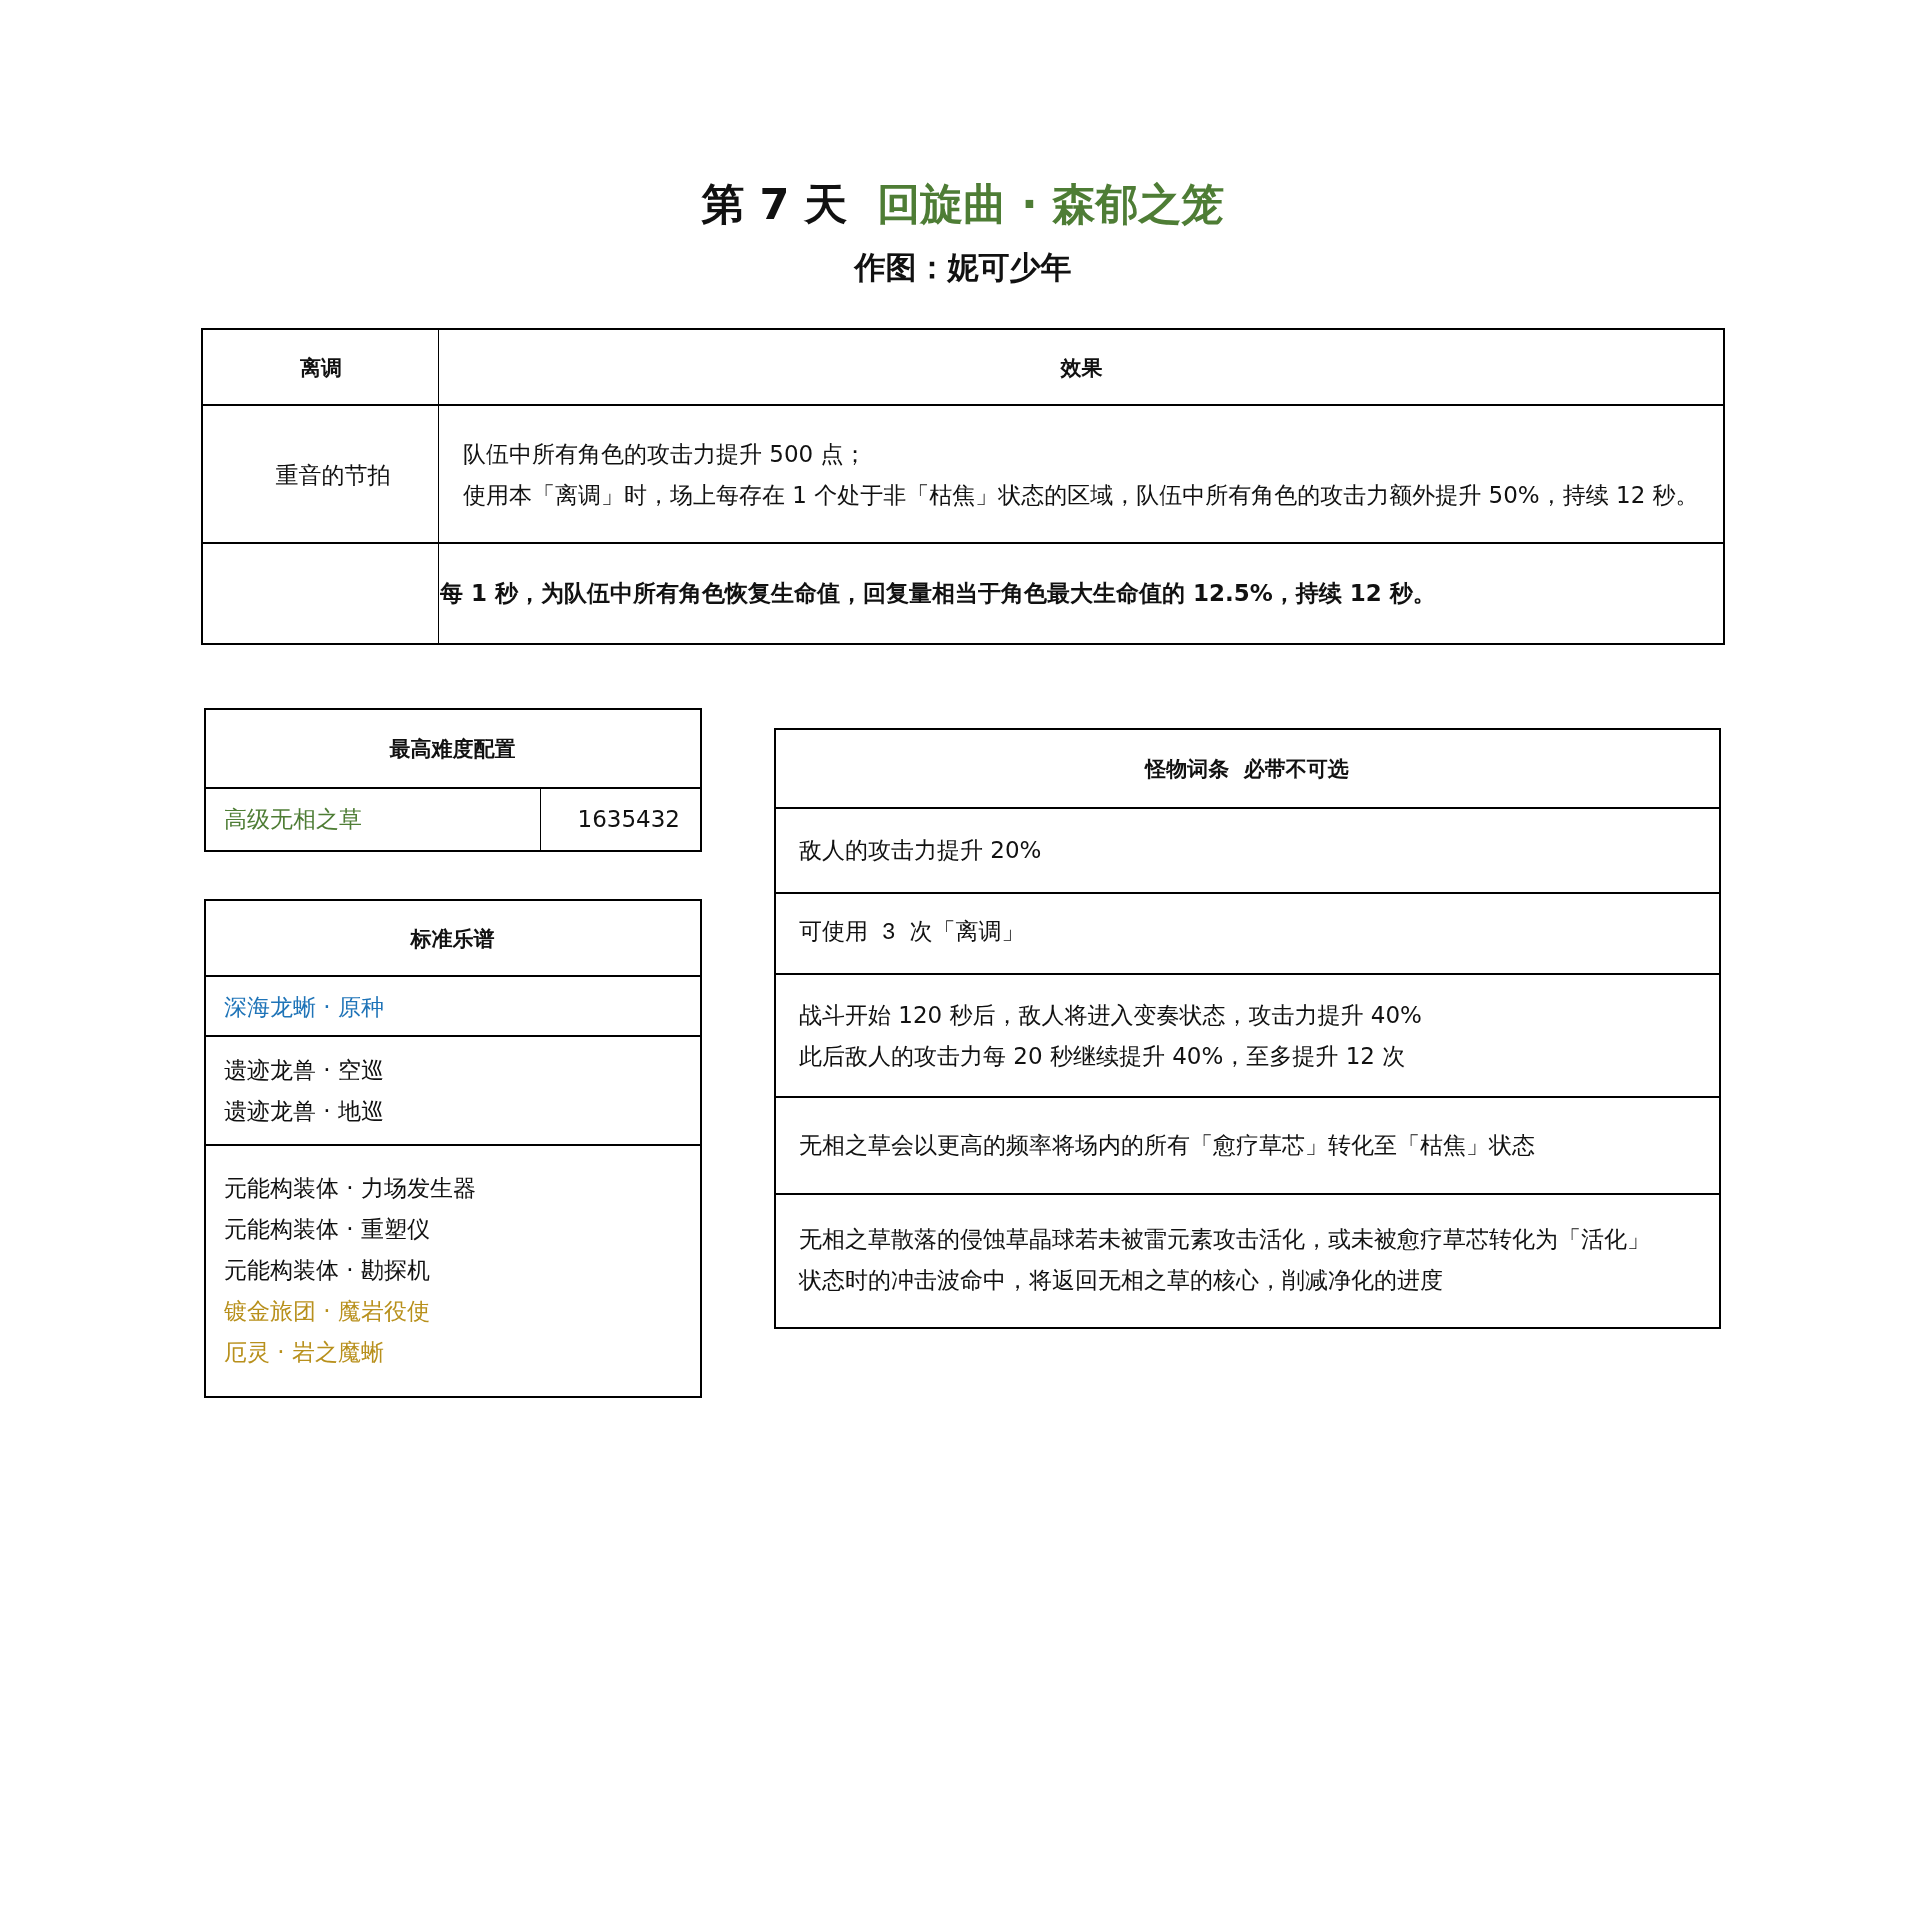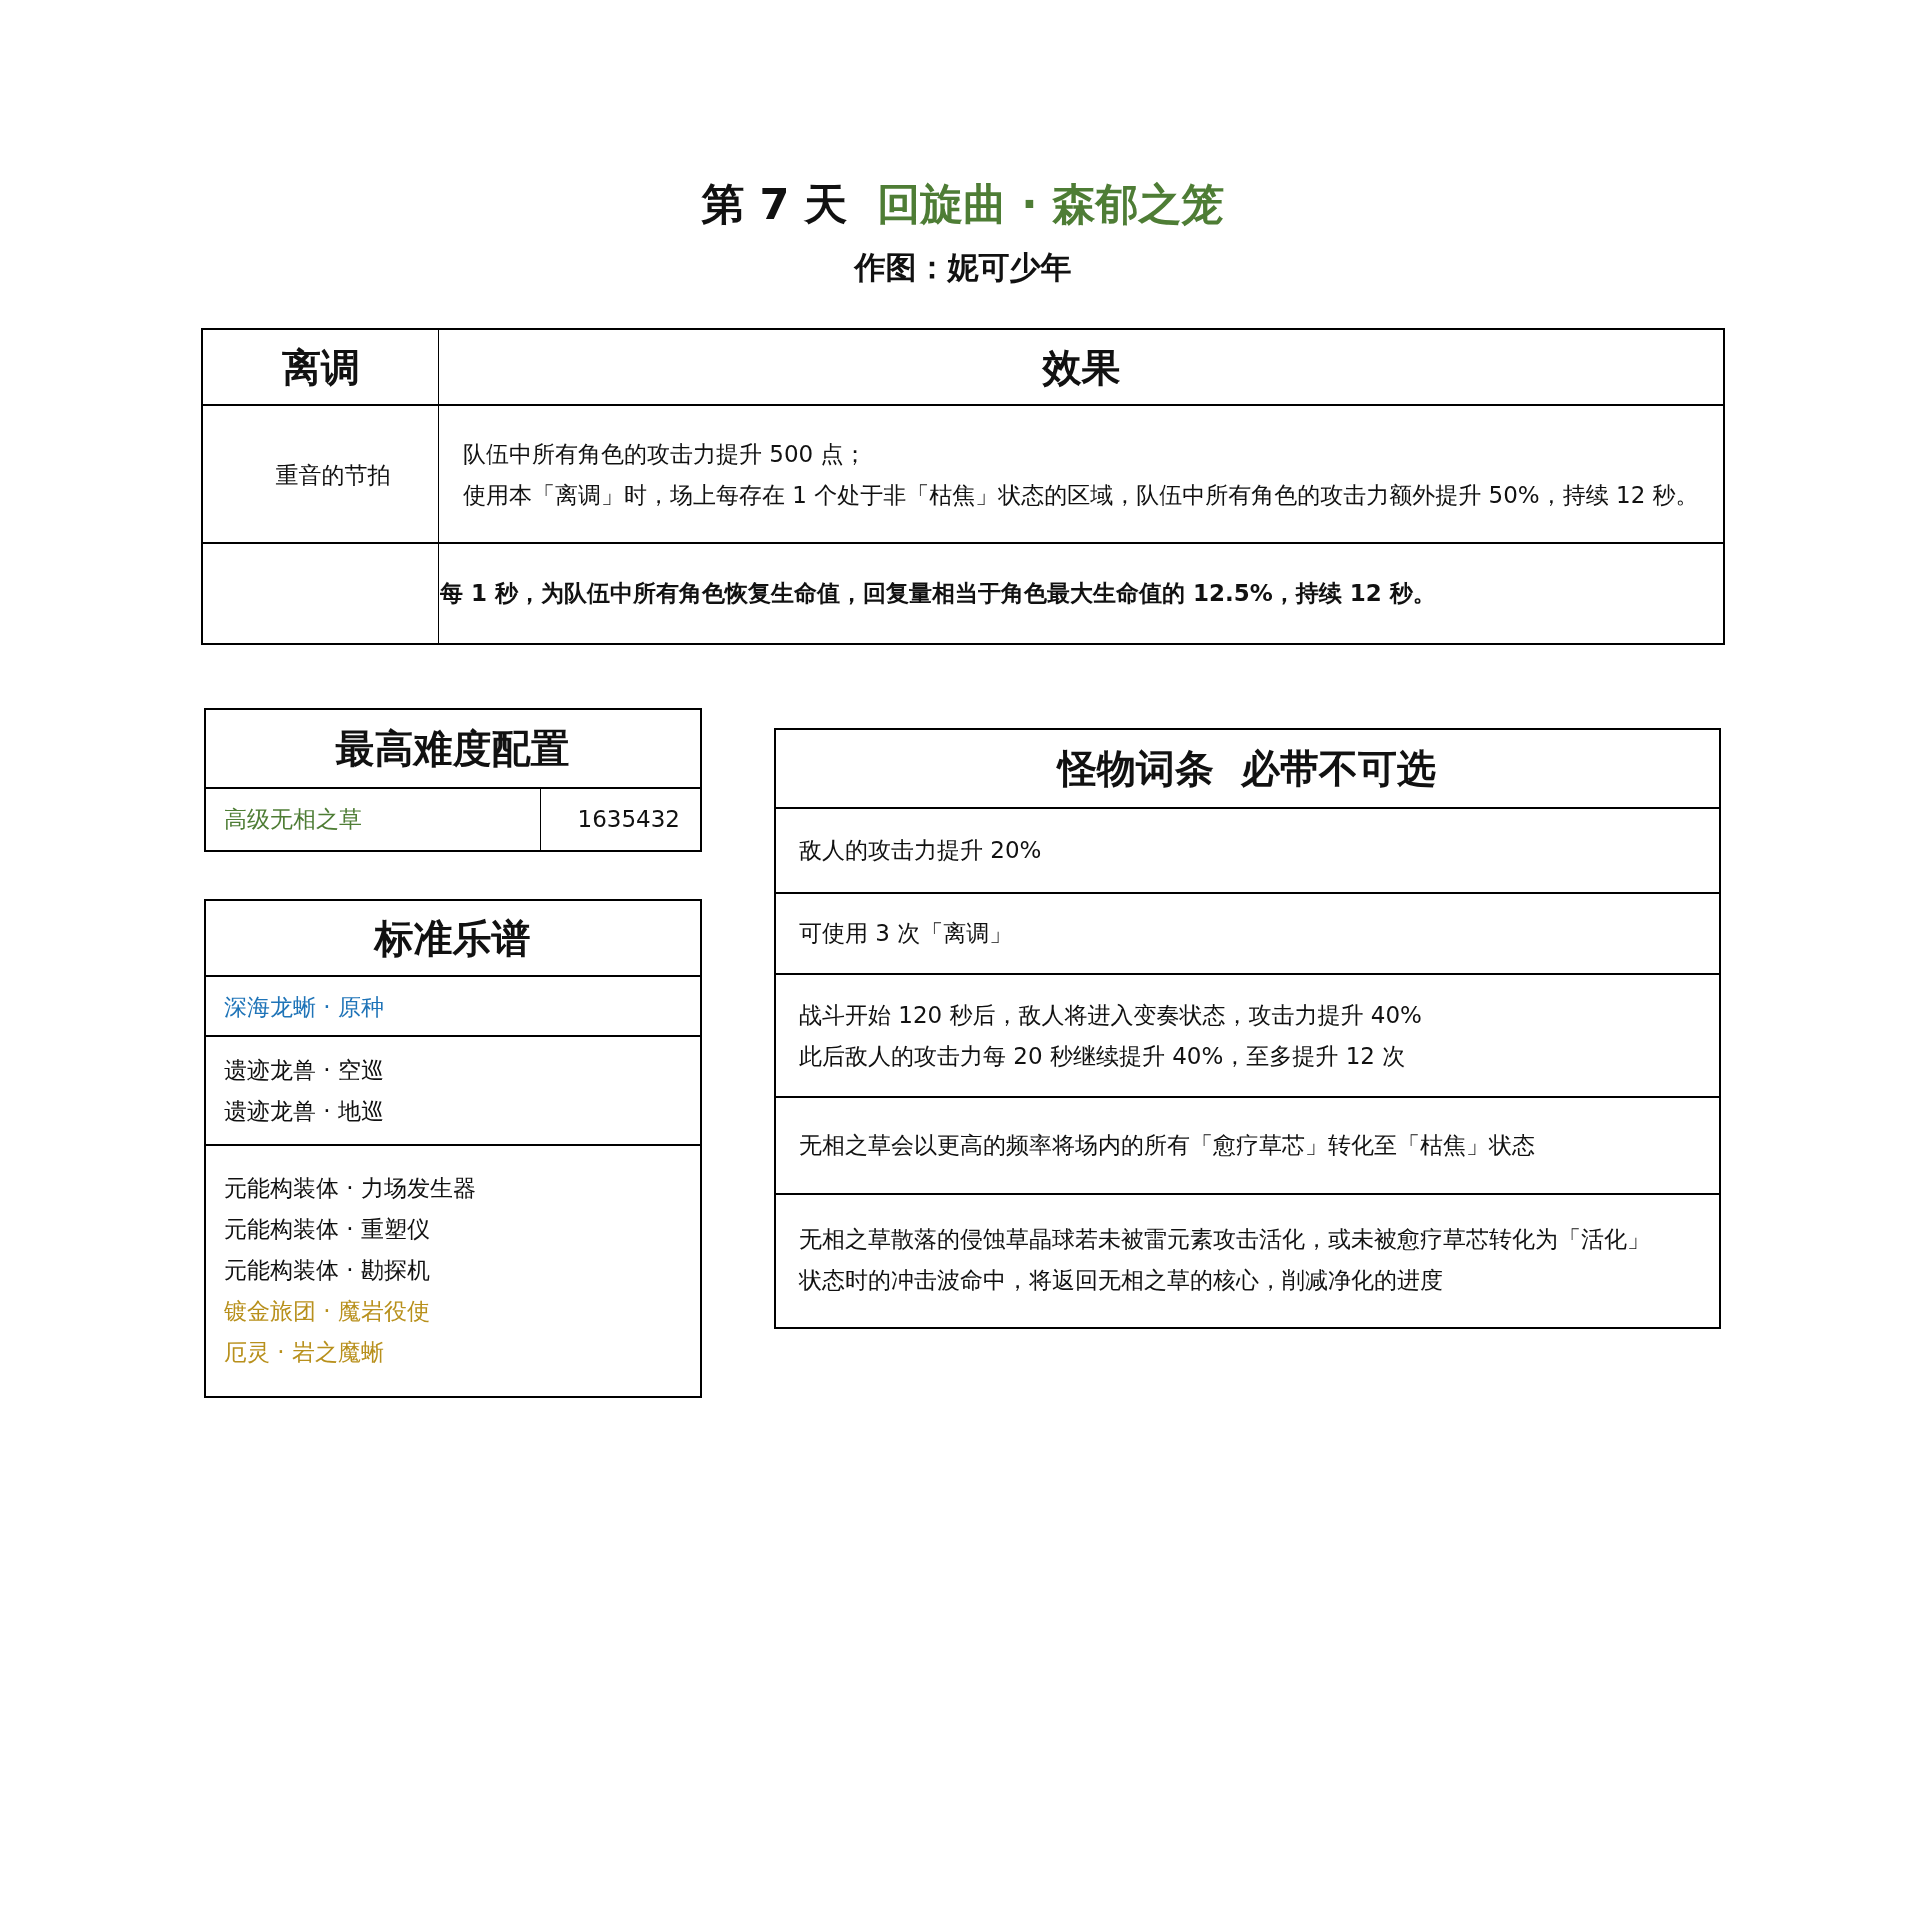--- a/index.html
+++ b/index.html
@@ -7,21 +7,21 @@
          font-family:"DejaVu Sans","Liberation Sans",sans-serif; color:#111; }
   .abs { position:absolute; box-sizing:border-box; }
   .title { left:0; width:1926px; top:177px; text-align:center; font-size:43px; font-weight:bold; line-height:54px; white-space:pre; }
   .title .green { color:#4e7d35; }
   .subtitle { left:0; width:1926px; top:251px; text-align:center; font-size:31px; font-weight:bold; line-height:33px; }
   .box { border:2.7px solid #000; }
   .hline { position:absolute; left:0; right:0; height:0; border-top:2.2px solid #000; }
   .vline { position:absolute; top:0; bottom:0; width:0; border-left:1.6px solid #000; }
   .cell { position:absolute; display:flex; align-items:center; box-sizing:border-box; }
   .center { justify-content:center; text-align:center; }
-  .hdr { font-size:39px; font-weight:bold; }
+  .hdr { font-size:21px; font-weight:bold; }
   .txt { font-size:23px; line-height:41px; }
   .multi { flex-direction:column; align-items:flex-start; justify-content:center; }
   .blue { color:#1f74b8; }
   .gold { color:#b8901c; }
   .green-t { color:#4e7d35; }
   .black { color:#111; }
 </style>
 </head>
 <body>
 
@@ -81,21 +81,21 @@
   <div class="hline" style="top:77px;"></div>
   <div class="hline" style="top:162px;"></div>
   <div class="hline" style="top:243px;"></div>
   <div class="hline" style="top:366px;"></div>
   <div class="hline" style="top:463px;"></div>
   <div class="cell center hdr" style="left:0; top:0; width:942px; height:78px; white-space:pre;">怪物词条  必带不可选</div>
 
   <div class="cell multi txt" style="left:23px; top:79px; width:913px; height:83px;">
     <div>敌人的攻击力提升 20%</div>
   </div>
-  <div class="cell multi txt" style="left:23px; top:164px; width:913px; height:79px;">
+  <div class="cell multi txt" style="left:23px; top:164px; width:913px; height:79px;font-family:Liberation Mono, monospace;">
     <div>可使用 3 次「离调」</div>
   </div>
   <div class="cell multi txt" style="left:23px; top:245px; width:913px; height:121px;">
     <div>战斗开始 120 秒后，敌人将进入变奏状态，攻击力提升 40%</div>
     <div>此后敌人的攻击力每 20 秒继续提升 40%，至多提升 12 次</div>
   </div>
   <div class="cell multi txt" style="left:23px; top:368px; width:913px; height:95px;">
     <div>无相之草会以更高的频率将场内的所有「愈疗草芯」转化至「枯焦」状态</div>
   </div>
   <div class="cell multi txt" style="left:23px; top:465px; width:913px; height:130px;">

